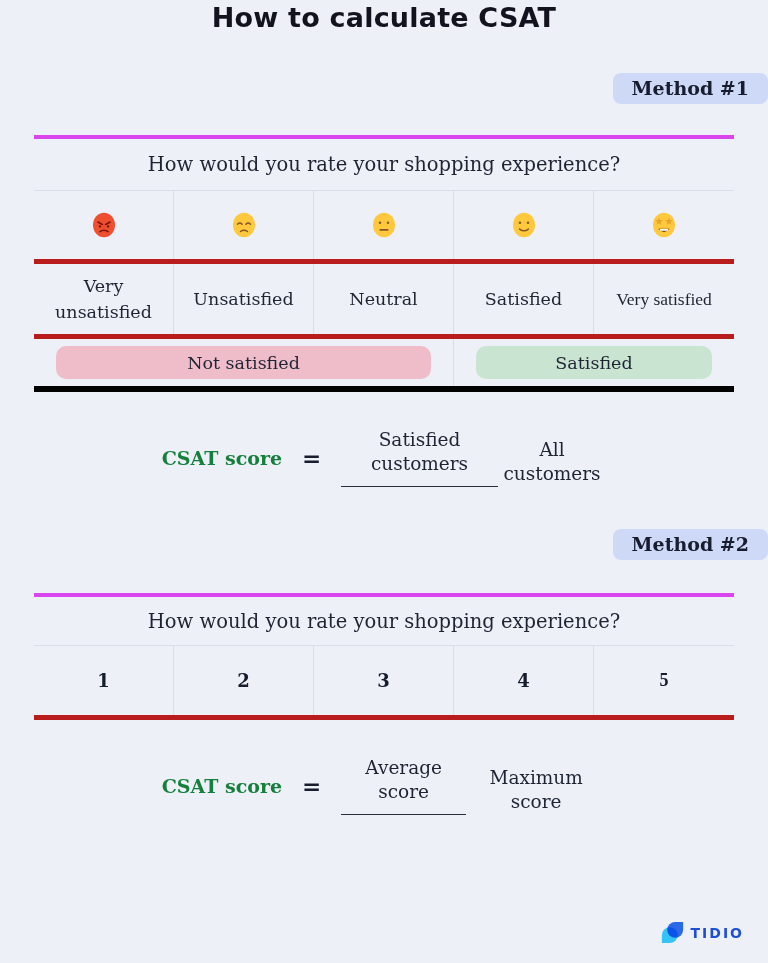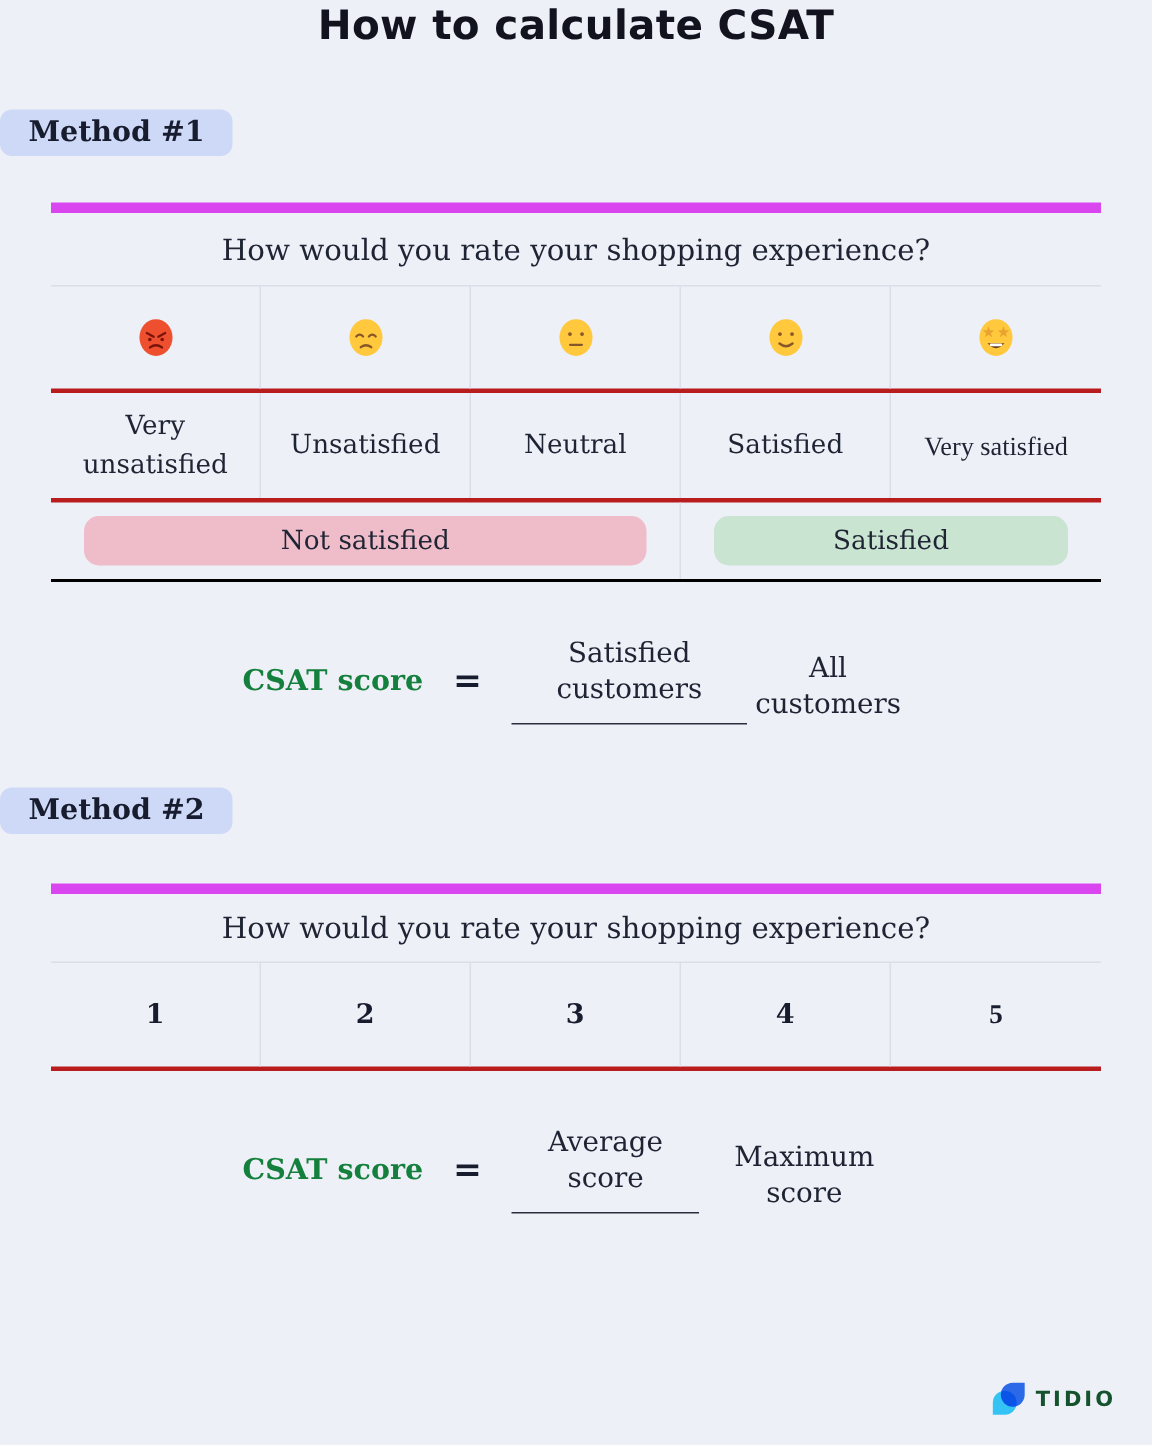--- a/index.html
+++ b/index.html
@@ -18,21 +18,21 @@
   .title {
     text-align: center;
     font-family: "DejaVu Sans", "Liberation Sans", sans-serif;
     font-weight: 800;
     font-size: 27px;
     line-height: 36px;
     letter-spacing: 0.2px;
     color: #12131f;
   }
   
-  .badge-row { text-align: left; }
+  .badge-row { text-align: right; }
   .badge {
     display: inline-block;
     background: #cdd9f6;
     border-radius: 8px;
     padding: 4px 19px;
     font-size: 19px;
     line-height: 23px;
     font-weight: 700;
     color: #171c2e;
   }
@@ -42,31 +42,31 @@
   .table {
     width: 700px;
     margin: 0 auto;
   }
   .table.t1 { margin-top: 31px; }
   .table.t2 { margin-top: 33px; }
   .q-row {
     display: flex;
     align-items: center;
     justify-content: center;
-    border-top: 7px solid #d946ef;
+    border-top: 4px solid #d946ef;
     border-bottom: 1px solid #d9dee8;
     font-size: 19.5px;
     color: #1f2434;
   }
   .t1 .q-row { height: 56px; }
   .t2 .q-row { height: 53px; }
   .cells {
     display: grid;
     grid-template-columns: repeat(5, 1fr);
-    border-bottom: 3px solid #b91c1c;
+    border-bottom: 5px solid #b91c1c;
   }
   .cell {
     display: flex;
     align-items: center;
     justify-content: center;
     text-align: center;
     border-right: 1px solid #d9dee8;
   }
   .cell:last-child { border-right: none; font-family: Liberation Serif, serif; }
   .emoji-row .cell { height: 68px; }
@@ -80,21 +80,21 @@
   .num-row .cell {
     height: 69px;
     font-size: 18px;
     font-weight: 700;
     color: #171c2e;
   }
   
   .pill-row {
     display: grid;
     grid-template-columns: repeat(5, 1fr);
-    border-bottom: 2px solid #000000;
+    border-bottom: 6px solid #000000;
     height: 53px;
   }
   .pill-group {
     display: flex;
     align-items: center;
   }
   .pill-group.span3 { grid-column: 1 / 4; border-right: 1px solid #d9dee8; }
   .pill-group.span2 { grid-column: 4 / 6; }
   .pill {
     flex: 1;
@@ -153,21 +153,21 @@
     bottom: 19px;
     display: flex;
     align-items: center;
     gap: 7px;
   }
   .wordmark {
     font-family: "DejaVu Sans", "Liberation Sans", sans-serif;
     font-weight: 800;
     font-size: 14px;
     letter-spacing: 2px;
-    color: #14532d;
+    color: #1d4ed8;
   }
   .emoji-svg { display: block; }
 </style>
 </head>
 <body>
 
 <div class="canvas">
 
   <h1 class="title">How to calculate CSAT</h1>
 

